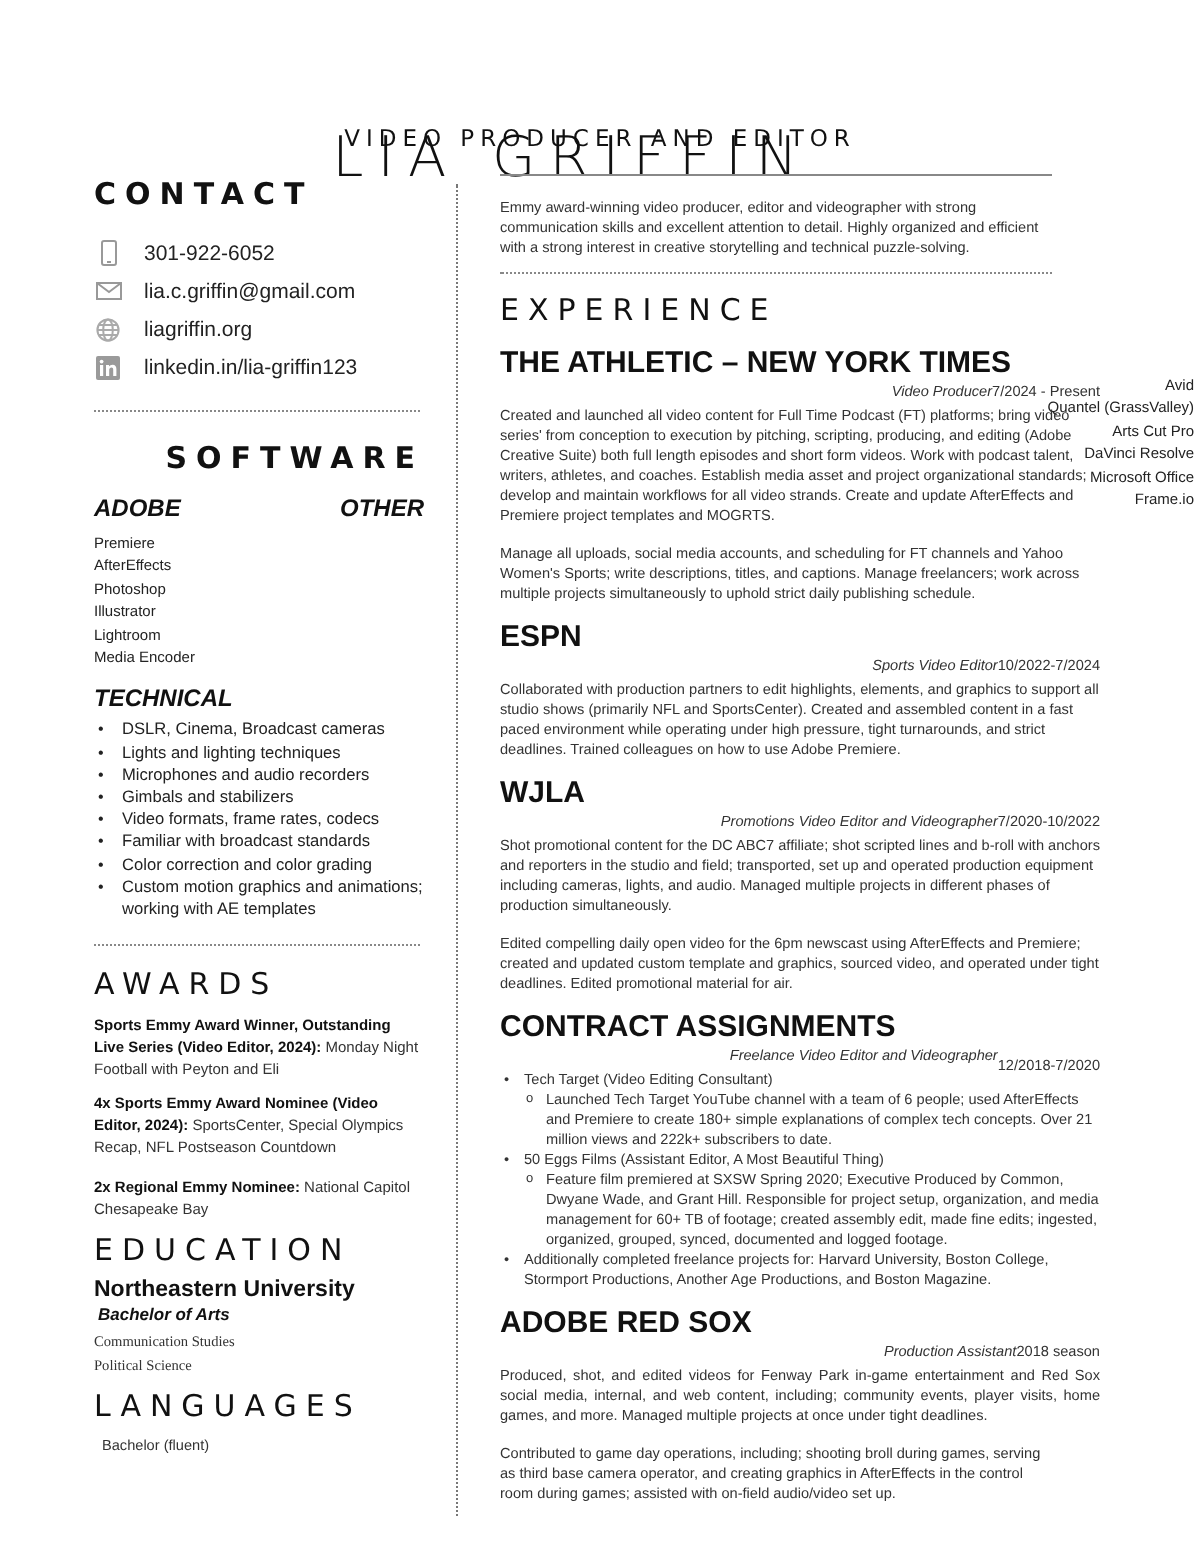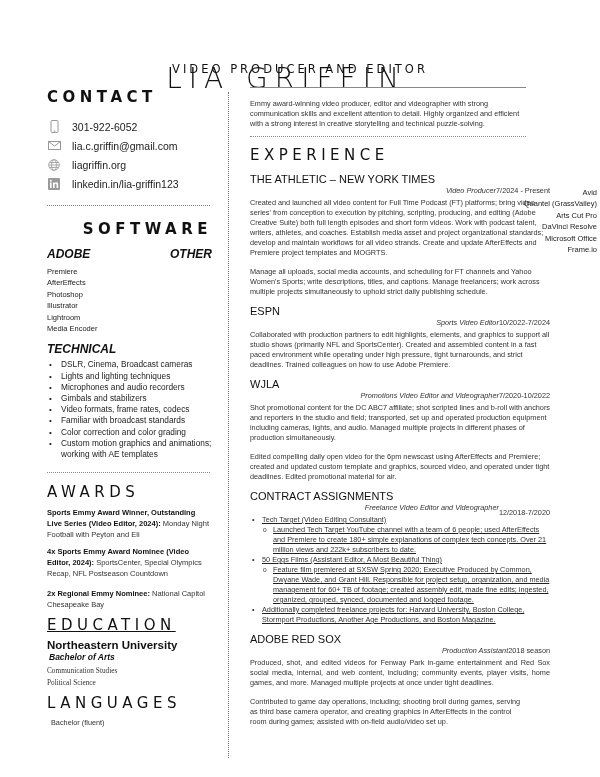--- a/index.html
+++ b/index.html
@@ -38,29 +38,29 @@
     .edu-degree { font-weight: bold; font-style: italic; font-size: 8.5px; color: #111; margin-top: 1px; padding-left: 2px; }
     .edu-major { font-size: 7.3px; line-height: 11.5px; color: #333; margin-top: 3px; font-family: Liberation Serif, serif; }
     .lang { font-size: 7.3px; color: #333; margin-top: 6px; padding-left: 4px; }
 
     .right { position: absolute; left: 250px; top: 99px; width: 300px; }
     .summary { font-size: 7.3px; line-height: 10px; color: #333; width: 276px; }
     .rdots { border-top: 1px dotted #888; width: 276px; margin-top: 7px; }
     .exp-title { font-family: "DejaVu Sans", sans-serif; font-size: 15px; letter-spacing: 4.5px; color: #111; margin-top: 9px; }
 
     .job { width: 300px; }
-    .job-company { font-weight: normal; font-size: 11px; color: #111; }
+    .job-company { font-weight: bold; font-size: 15px; color: #111; }
     .job-meta { display: flex; justify-content: flex-end; align-items: baseline; margin-top: 1px; }
     .job-role { font-style: italic; font-size: 7.3px; color: #333; }
     .job-dates { font-size: 7.3px; color: #333; margin-right: 0px; }
     .job-p { font-size: 7.3px; line-height: 10px; color: #333; margin-top: 3px; }
     .job-p + .job-p { margin-top: 9px; }
     .job-p.just { text-align: justify; }
 
-    .cl { list-style: none; margin-top: 3px; text-decoration: underline; }
+    .cl { list-style: none; margin-top: 3px; }
     .cl > li { position: relative; padding-left: 12px; font-size: 7.3px; line-height: 10px; color: #333; }
     .cl > li::before { content: "•"; position: absolute; left: 2px; }
     .cl ul { list-style: none; }
     .cl ul li { position: relative; padding-left: 11px; font-size: 7.3px; line-height: 10px; color: #333; }
     .cl ul li::before { content: "o"; position: absolute; left: 1px; font-size: 6.5px; }
   </style>
 </head>
 <body>
 
 <div class="name">LIA GRIFFIN</div>
@@ -152,21 +152,21 @@
   </ul>
   <div class="hdots" style="margin-top:12px;"></div>
 
   <div class="sec-title light" style="margin-top:10px;">AWARDS</div>
   <div style="margin-top:6px;">
     <div class="award"><b>Sports Emmy Award Winner, Outstanding Live Series (Video Editor, 2024):</b><span> Monday Night Football with Peyton and Eli</span></div>
     <div class="award"><b>4x Sports Emmy Award Nominee (Video Editor, 2024):</b><span> SportsCenter, Special Olympics Recap, NFL Postseason Countdown</span></div>
     <div class="award" style="margin-top:9px;"><b>2x Regional Emmy Nominee:</b><span> National Capitol Chesapeake Bay</span></div>
   </div>
 
-  <div class="sec-title light" style="margin-top:6px;text-decoration:underline;">EDUCATION</div>
+  <div class="sec-title light" style="margin-top:6px;">EDUCATION</div>
   <div class="edu-school">Northeastern University</div>
   <div class="edu-degree">Bachelor of Arts</div>
   <div class="edu-major">Communication Studies</div>
   <div class="edu-major" style="margin-top:0;">Political Science</div>
 
   <div class="sec-title light" style="margin-top:6px;">LANGUAGES</div>
   <div class="lang">Bachelor (fluent)</div>
 </div>
 
 <div class="right">

